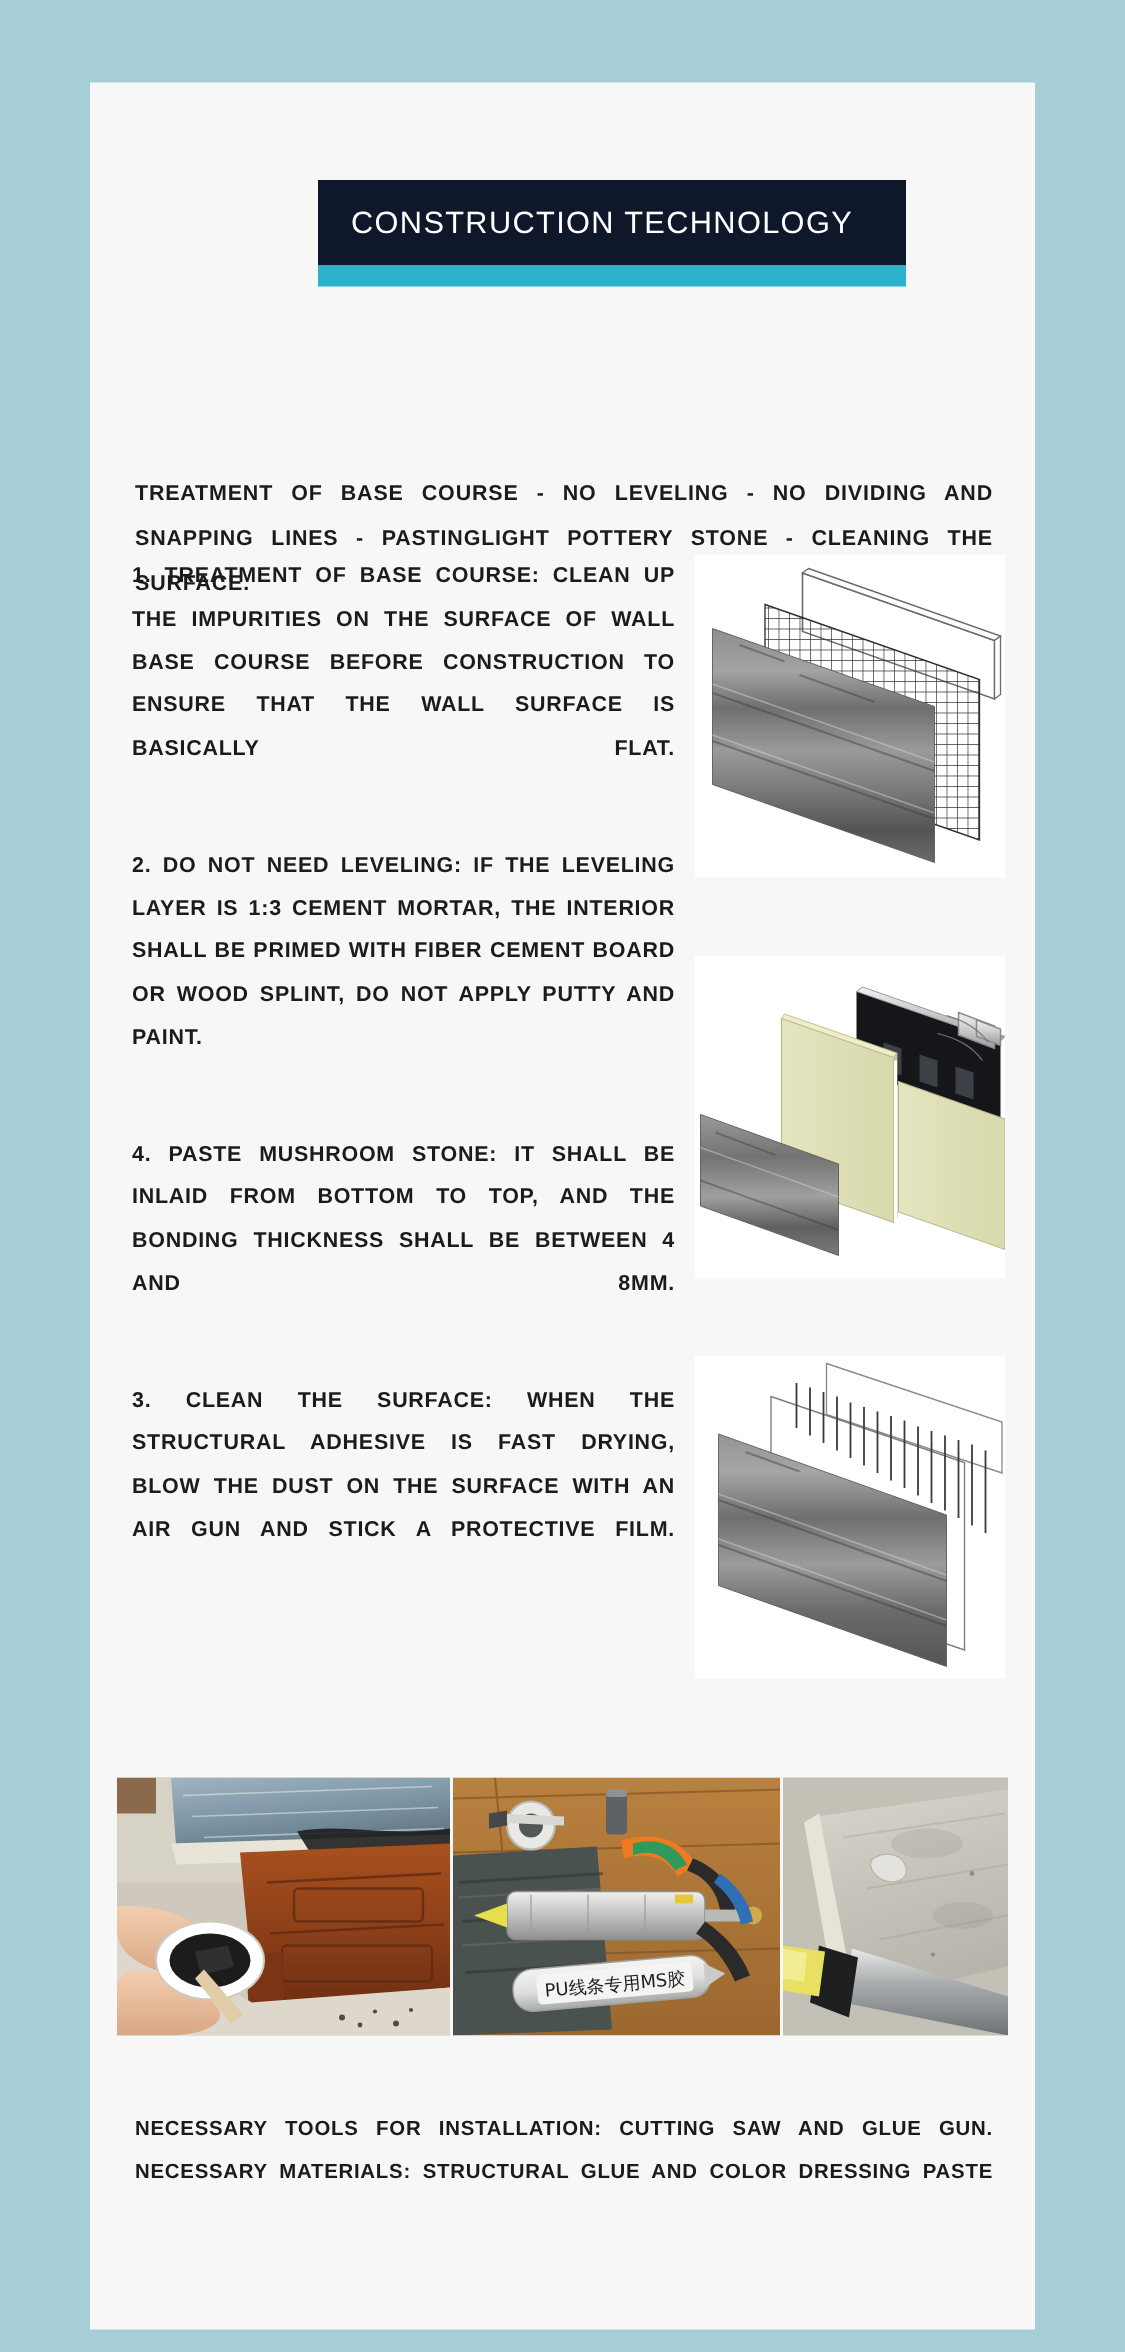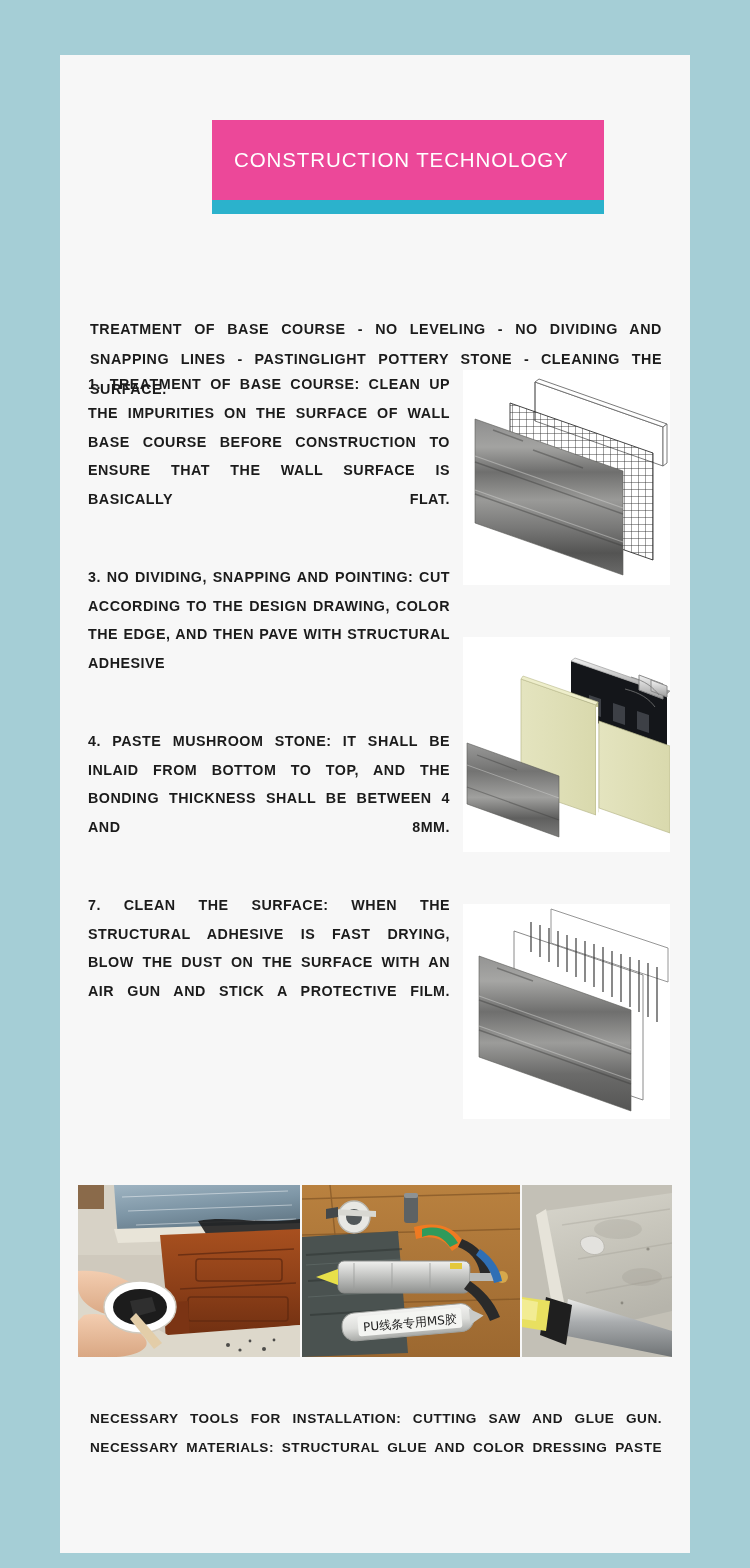--- a/index.html
+++ b/index.html
@@ -15,22 +15,22 @@
     width: 630px; height: 1498px;
     background: #f7f7f7;
   }
 
   
   .banner-wrap {
     position: absolute; left: 152px; top: 65px;
     width: 392px;
   }
   .banner {
-    height: 80px;
-    background: #ec4899;
+    height: 57px;
+    background: #0f172a;
     display: flex; align-items: center;
     padding-left: 22px;
   }
   .banner-title {
     color: #ffffff;
     font-size: 20.5px;
     letter-spacing: 0.9px;
     font-weight: 400;
     white-space: nowrap;
   }
@@ -135,23 +135,23 @@
     </div>
     <div class="banner-underbar"></div>
   </div>
 
   <div class="intro">TREATMENT OF BASE COURSE - NO LEVELING - NO DIVIDING AND SNAPPING LINES - PASTINGLIGHT POTTERY STONE - CLEANING THE SURFACE.</div>
 
   <div class="body-region">
 
     <div class="text-col">
       <p class="para">1. TREATMENT OF BASE COURSE: CLEAN UP THE IMPURITIES ON THE SURFACE OF WALL BASE COURSE BEFORE CONSTRUCTION TO ENSURE THAT THE WALL SURFACE IS BASICALLY FLAT.</p>
-      <p class="para">3. NO DIVIDING, SNAPPING AND POINTING: CUT ACCORDING TO THE DESIGN DRAWING, COLOR THE EDGE, AND THEN PAVE WITH STRUCTURAL ADHESIVE</p>
+      <p class="para">2. DO NOT NEED LEVELING: IF THE LEVELING LAYER IS 1:3 CEMENT MORTAR, THE INTERIOR SHALL BE PRIMED WITH FIBER CEMENT BOARD OR WOOD SPLINT, DO NOT APPLY PUTTY AND PAINT.</p>
       <p class="para">4. PASTE MUSHROOM STONE: IT SHALL BE INLAID FROM BOTTOM TO TOP, AND THE BONDING THICKNESS SHALL BE BETWEEN 4 AND 8MM.</p>
-      <p class="para last">7. CLEAN THE SURFACE: WHEN THE STRUCTURAL ADHESIVE IS FAST DRYING, BLOW THE DUST ON THE SURFACE WITH AN AIR GUN AND STICK A PROTECTIVE FILM.</p>
+      <p class="para last">3. CLEAN THE SURFACE: WHEN THE STRUCTURAL ADHESIVE IS FAST DRYING, BLOW THE DUST ON THE SURFACE WITH AN AIR GUN AND STICK A PROTECTIVE FILM.</p>
     </div>
 
     <div class="fig-col">
 
       <div class="figure">
         <svg viewBox="0 0 207 215" width="207" height="215">
           <defs>
             <linearGradient id="stoneA" x1="0" y1="0" x2="0" y2="1">
               <stop offset="0%" stop-color="#8e8e8e"></stop>
               <stop offset="18%" stop-color="#a3a3a1"></stop>

